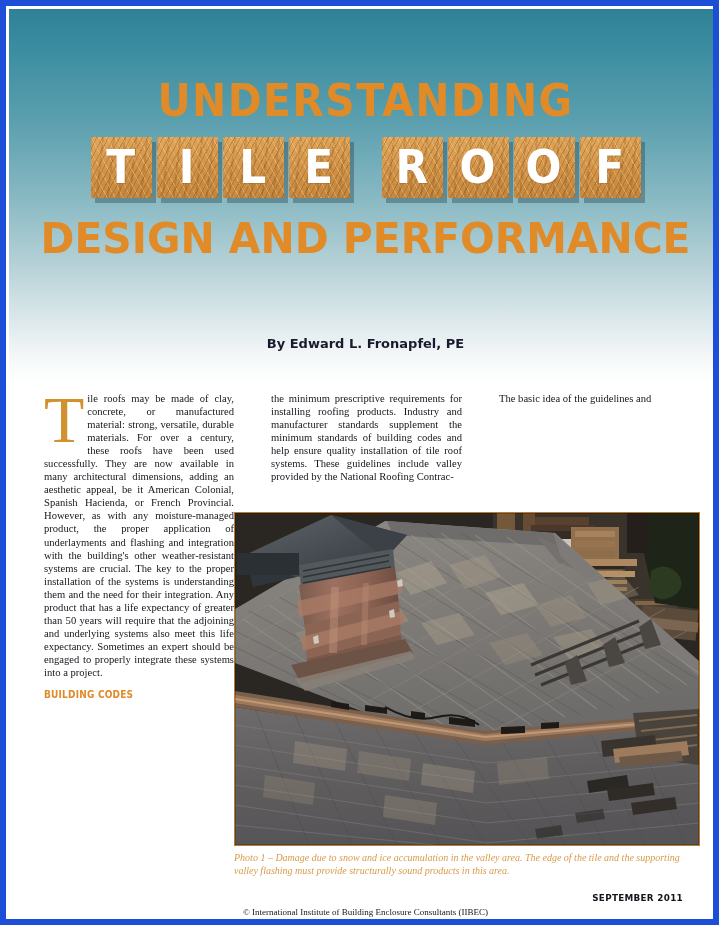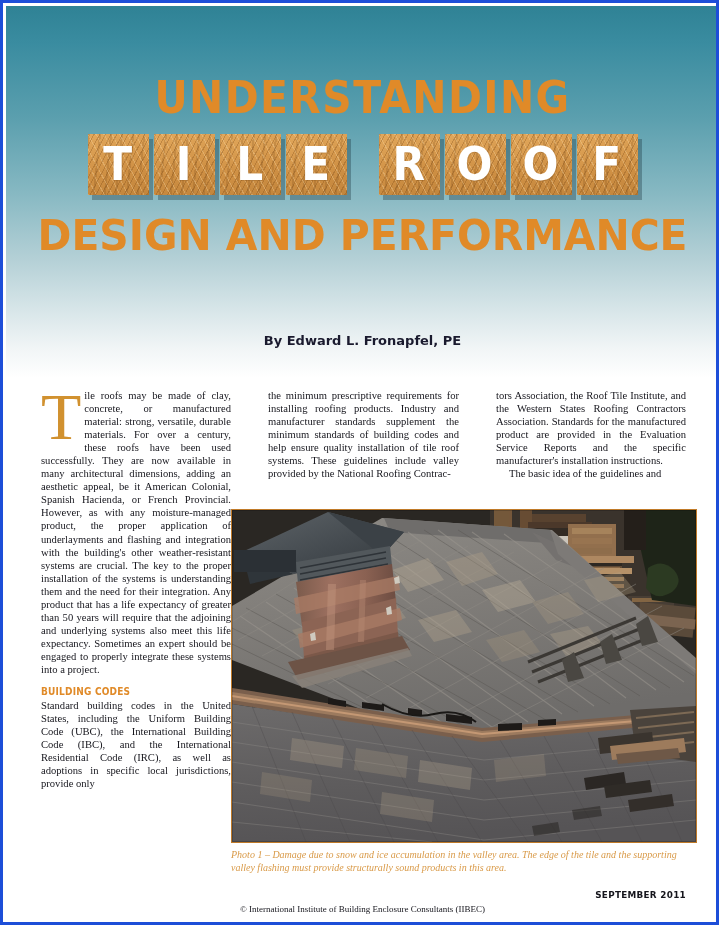--- a/index.html
+++ b/index.html
@@ -7,21 +7,21 @@
     padding: 0;
     background: #ffffff;
   }
   .page {
     position: relative;
     width: 719px;
     height: 925px;
     overflow: hidden;
     background: #ffffff;
     box-sizing: border-box;
-    border: 3px solid #1d4ed8;
+    border: 6px solid #1d4ed8;
     font-family: "Liberation Serif", serif;
   }
 
   
   .masthead {
     position: absolute;
     left: 3px;
     top: 3px;
     width: 713px;
     height: 372px;
@@ -269,29 +269,27 @@
     <div class="subtitle">DESIGN AND PERFORMANCE</div>
 
     <div class="byline">By Edward L. Fronapfel, PE</div>
   </div>
 
   <div class="cols">
 
     <div class="col col1">
       <p><span class="dropcap">T</span><span>ile roofs may be made of clay, concrete, or manufactured material: strong, versatile, durable materials. For over a century, these roofs have been used successfully. They are now available in many architectural dimensions, adding an aesthetic appeal, be it American Colonial, Spanish Hacienda, or French Provincial. However, as with any moisture-managed product, the proper application of underlayments and flashing and integration with the building's other weather-resistant systems are crucial. The key to the proper installation of the systems is understanding them and the need for their integration. Any product that has a life expectancy of greater than 50 years will require that the adjoining and underlying systems also meet this life expectancy. Sometimes an expert should be engaged to properly integrate these systems into a project.</span></p>
       <div class="secthead">BUILDING CODES</div>
-      <p>Standard building codes in the United States, including the Uniform Building Code (UBC), the International Building Code (IBC), and the International Residential Code (IRC), as well as adoptions in specific local jurisdictions, provide only</p>
     </div>
 
     <div class="col col2">
       <p>the minimum prescriptive requirements for installing roofing products. Industry and manufacturer standards supplement the minimum standards of building codes and help ensure quality installation of tile roof systems. These guidelines include valley provided by the National Roofing Contrac-</p>
     </div>
 
     <div class="col col3">
-      <p>tors Association, the Roof Tile Institute, and the Western States Roofing Contractors Association. Standards for the manufactured product are provided in the Evaluation Service Reports and the specific manufacturer's installation instructions.</p>
       <p>The basic idea of the guidelines and</p>
     </div>
   </div>
 
   <div class="figure">
     <svg width="464" height="332" viewBox="0 0 464 332">
       <defs>
         <linearGradient id="skyRoof" x1="0" y1="0" x2="0.3" y2="1">
           <stop offset="0%" stop-color="#8d8a85"></stop>
           <stop offset="45%" stop-color="#807d79"></stop>

